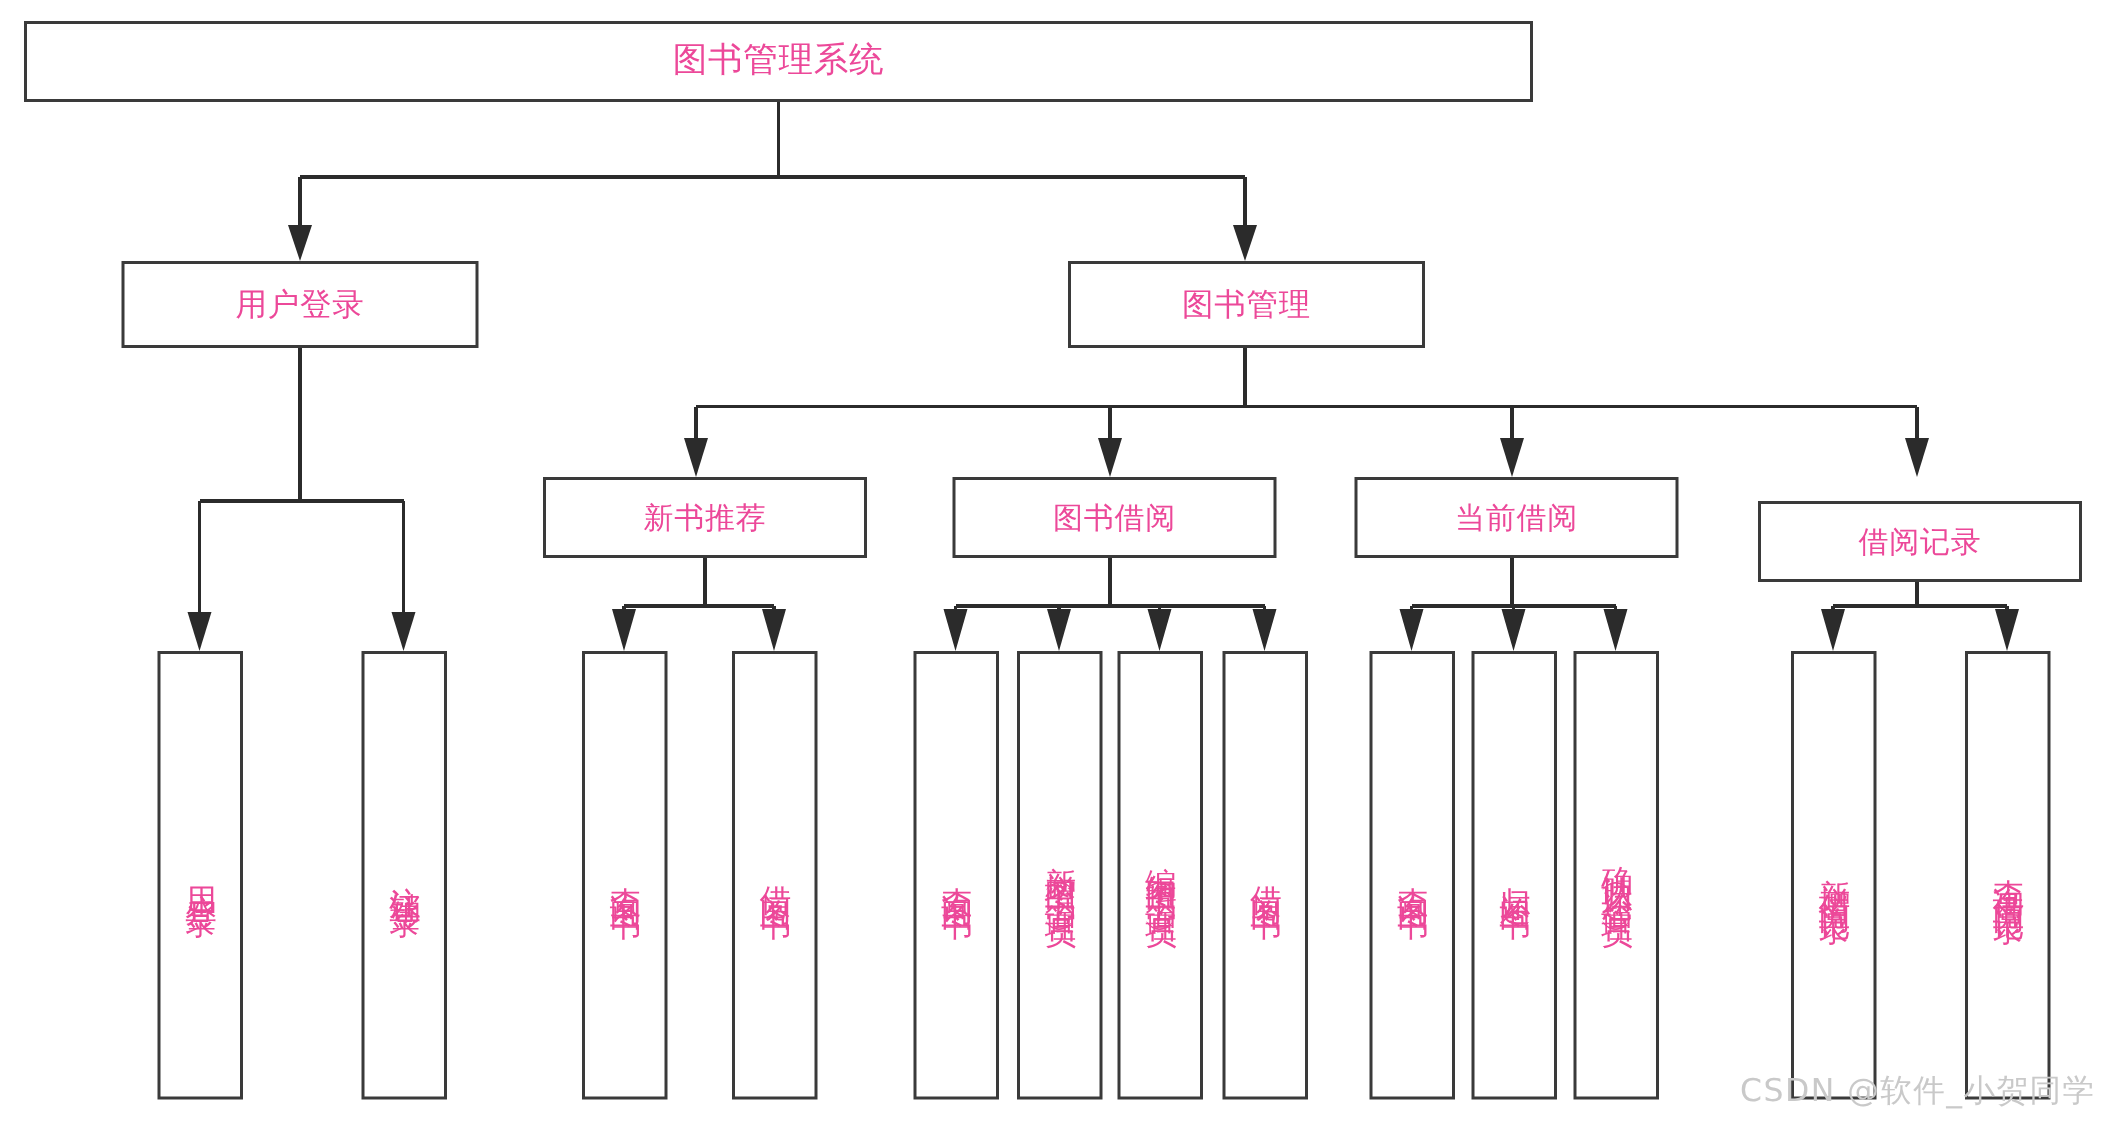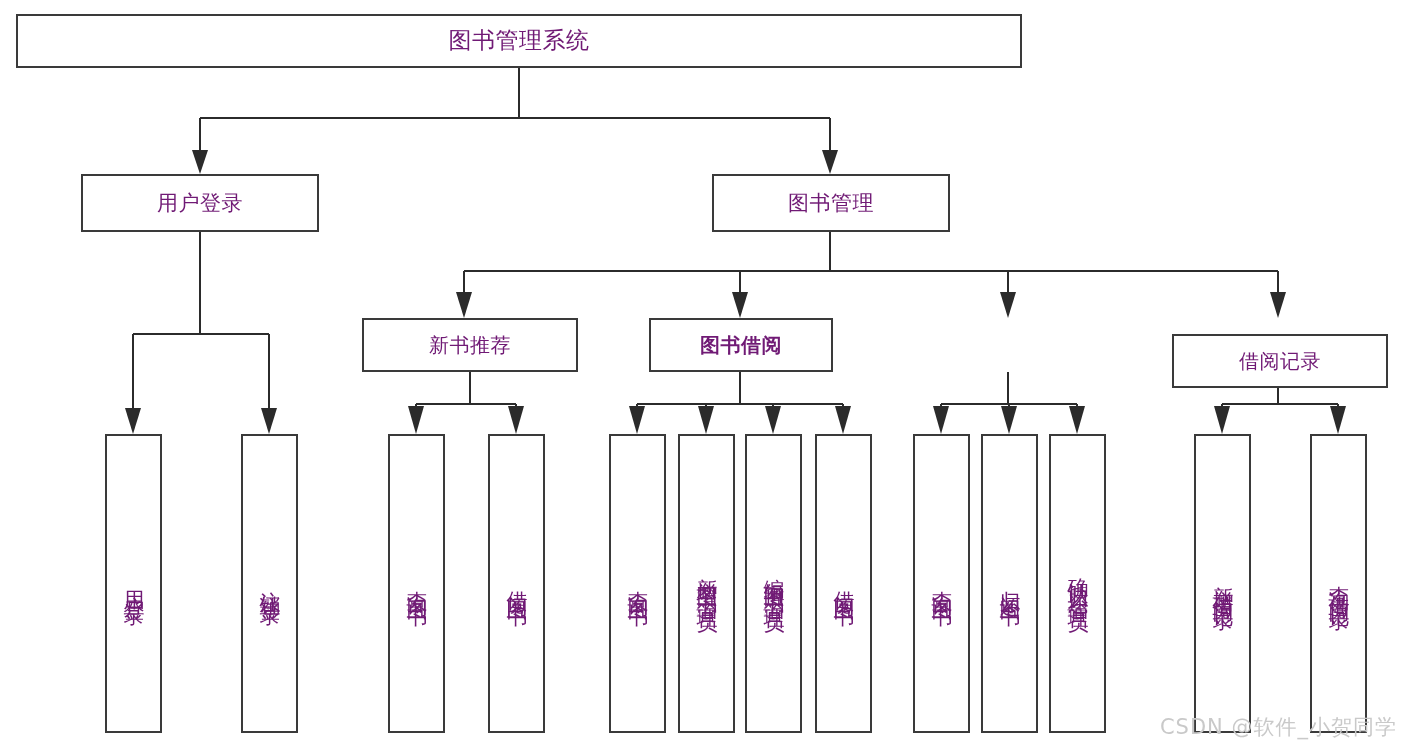--- a/index.html
+++ b/index.html
@@ -40,21 +40,21 @@
 
   
   .node {
     position: absolute;
     box-sizing: border-box;
     border: 2.6px solid #3a3a3a;
     background: #ffffff;
     display: flex;
     align-items: center;
     justify-content: center;
-    color: #701a75;
+    color: #ec4899;
   }
   .node.root {
     font-size: 23px;
   }
   .node.level2 {
     font-size: 21px;
   }
   .node.level3 {
     font-size: 20px;
   }
@@ -168,22 +168,25 @@
   <div class="node level2" style="left:81px; top:174px; width:238px; height:58px;">
     <span class="label">用户登录</span>
   </div>
   <div class="node level2" style="left:712px; top:174px; width:238px; height:58px;">
     <span class="label">图书管理</span>
   </div>
 
   <div class="node level3" style="left:362px; top:318px; width:216px; height:54px;">
     <span class="label">新书推荐</span>
   </div>
-  <div class="node level3" style="left:649px; top:318px; width:184px; height:54px;font-weight:bold;">
+  <div class="node level3" style="left:635px; top:318px; width:216px; height:54px;">
     <span class="label">图书借阅</span>
+  </div>
+  <div class="node level3" style="left:903px; top:318px; width:216px; height:54px;">
+    <span class="label">当前借阅</span>
   </div>
   <div class="node level3" style="left:1172px; top:318px; width:216px; height:54px;margin-top:16px;">
     <span class="label">借阅记录</span>
   </div>
 
   <div class="node leaf" style="left:105px; top:434px; width:57px; height:299px;">
     <span class="label">用户登录</span>
   </div>
   <div class="node leaf" style="left:241px; top:434px; width:57px; height:299px;">
     <span class="label">注销登录</span>

